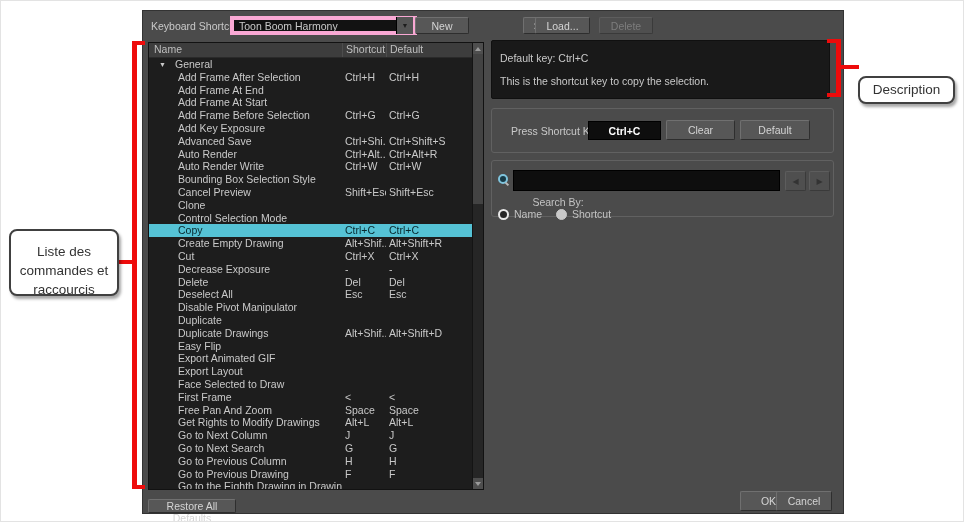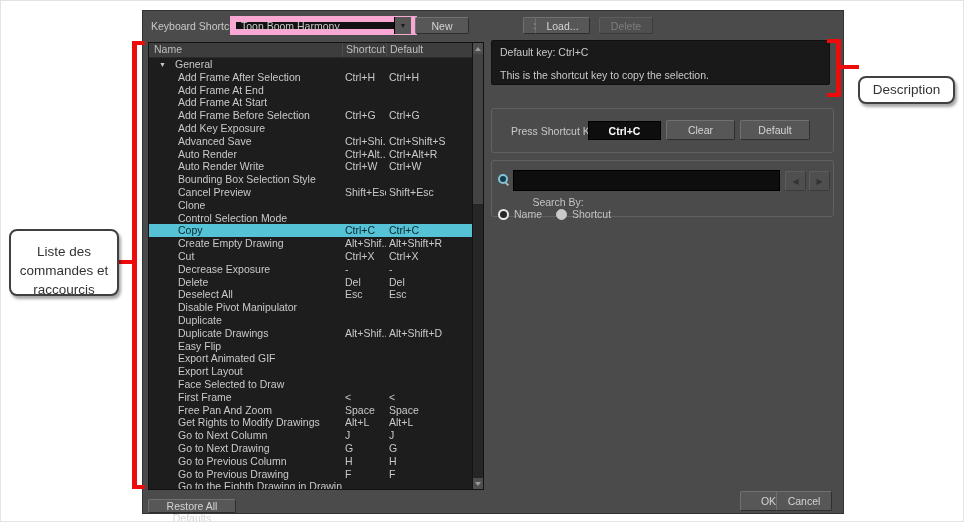--- a/index.html
+++ b/index.html
@@ -6,21 +6,21 @@
   .page{position:relative;width:964px;height:522px;background:#fff;overflow:hidden;
         font-family:"Liberation Sans","DejaVu Sans",sans-serif;border:1px solid #e3e3e3;box-sizing:border-box;}
 
   
   .dialog{position:absolute;left:141px;top:9px;width:702px;height:504px;background:#4b4b4b;
           border:1px solid #333;box-sizing:border-box;}
 
   
   .toplabel{position:absolute;left:8px;top:9px;font-size:10.5px;color:#c9c9c9;}
   .dropdown{position:absolute;left:87px;top:5px;width:187px;height:19px;background:#121212;
-            border:6px solid #f9a8d4;box-sizing:border-box;display:flex;align-items:center;}
+            border:4px solid #f9a8d4;box-sizing:border-box;display:flex;align-items:center;}
   .dd-text{flex:1;color:#c9c9c9;font-size:10.5px;padding-left:5px;white-space:nowrap;overflow:hidden;}
   .dd-btn{width:16px;height:17px;background:#555;border-left:1px solid #000;display:flex;
           align-items:center;justify-content:center;color:#1d1d1d;font-size:7px;}
   .btn{position:absolute;background:#575757;border:1px solid;border-color:#707070 #2e2e2e #2e2e2e #707070;
        border-radius:2px;color:#d4d4d4;font-size:10.5px;font-family:inherit;text-align:center;padding:0;cursor:default;}
   .btn.disabled{color:#7d7d7d;background:#4f4f4f;border-color:#5d5d5d #3a3a3a #3a3a3a #5d5d5d;}
   .b-new{left:272px;top:6px;width:54px;height:17px;}
   .b-save{left:332px;top:6px;width:54px;height:17px;margin-left:48px;}
   .b-load{left:392px;top:6px;width:55px;height:17px;}
   .b-del{left:456px;top:6px;width:54px;height:17px;}
@@ -42,23 +42,23 @@
   .lrow.cat .tri{width:9px;margin-left:10px;font-size:7px;color:#c9c9c9;line-height:13px;}
   .lrow.cat .cname{padding-left:7px;}
   .scroll{position:absolute;top:0;right:0;bottom:0;width:11px;background:#262626;border-left:1px solid #141414;box-sizing:border-box;}
   .sc-up,.sc-down{position:absolute;left:0;width:10px;height:11px;background:#4e4e4e;display:flex;align-items:center;justify-content:center;}
   .sc-up{top:0;} .sc-down{bottom:0;}
   .tri-up{width:0;height:0;border-left:3px solid transparent;border-right:3px solid transparent;border-bottom:4px solid #9a9a9a;}
   .tri-down{width:0;height:0;border-left:3px solid transparent;border-right:3px solid transparent;border-top:4px solid #9a9a9a;}
   .sc-thumb{position:absolute;left:0;top:11px;width:10px;height:150px;background:#434343;}
 
   
-  .descbox{position:absolute;left:348px;top:29px;width:339px;height:45px;background:#191919;
+  .descbox{position:absolute;left:348px;top:29px;width:339px;height:59px;background:#191919;
            border:1px solid #101010;border-radius:2px;box-sizing:border-box;color:#c9c9c9;
-           font-size:10.5px;padding:5px 8px;}
+           font-size:10.5px;padding:11px 8px;}
   .desc-line2{margin-top:11px;}
   .gb{position:absolute;border:1px solid #616161;border-radius:3px;box-sizing:border-box;}
   .gb1{left:348px;top:97px;width:343px;height:45px;}
   .ps-label{position:absolute;left:19px;top:0;height:45px;line-height:45px;font-size:10.5px;color:#c9c9c9;}
   .keyfield{position:absolute;left:96px;top:12px;width:73px;height:19px;background:#0e0e0e;border:1px solid #000;
             color:#fff;font-weight:bold;font-size:10.5px;text-align:center;line-height:19px;box-sizing:border-box;}
   .b-clear{left:174px;top:11px;width:69px;height:20px;}
   .b-default{left:248px;top:11px;width:70px;height:20px;}
   .gb2{left:348px;top:149px;width:343px;height:57px;}
   .magwrap{position:absolute;left:6px;top:13px;width:12px;height:12px;}
@@ -267,21 +267,21 @@
               <span class="c-name">Get Rights to Modify Drawings</span>
               <span class="c-short">Alt+L</span>
               <span class="c-def">Alt+L</span>
             </div>
             <div class="lrow item">
               <span class="c-name">Go to Next Column</span>
               <span class="c-short">J</span>
               <span class="c-def">J</span>
             </div>
             <div class="lrow item">
-              <span class="c-name">Go to Next Drawing</span>
+              <span class="c-name">Go to Next Search</span>
               <span class="c-short">G</span>
               <span class="c-def">G</span>
             </div>
             <div class="lrow item">
               <span class="c-name">Go to Previous Column</span>
               <span class="c-short">H</span>
               <span class="c-def">H</span>
             </div>
             <div class="lrow item">
               <span class="c-name">Go to Previous Drawing</span>

